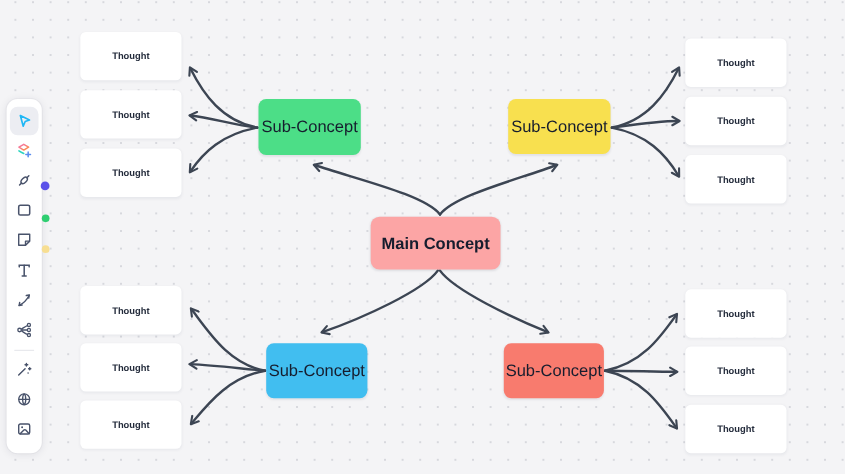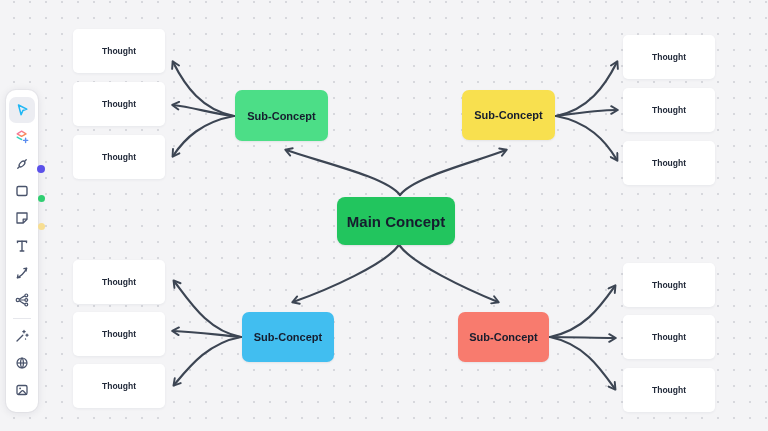--- a/index.html
+++ b/index.html
@@ -30,21 +30,21 @@
   .dot-pen{left:37px;top:165px;width:8px;height:8px;}
   .dot-shape{left:37.5px;top:194.5px;width:7px;height:7px;}
   .dot-sticky{left:37.5px;top:222.5px;width:7px;height:7px;}
   
   .node{
     position:absolute;display:flex;align-items:center;justify-content:center;
     box-sizing:border-box;color:#161D2E;z-index:2;
   }
   .node-main{left:337px;top:197px;width:118px;height:48px;border-radius:8px;
     font-size:15px;font-weight:700;box-shadow:0 1px 2px rgba(20,25,50,.10);}
-  .node-sub{border-radius:7px;font-size:11px;font-weight:700;
+  .node-sub{border-radius:7px;font-size:15px;font-weight:400;
     box-shadow:0 1px 2px rgba(20,25,50,.08);}
   .sub-tl{left:235px;top:90px;width:93px;height:51px;}
   .sub-tr{left:462px;top:90px;width:93px;height:50px;}
   .sub-bl{left:242px;top:312px;width:92px;height:50px;}
   .sub-br{left:458px;top:312px;width:91px;height:50px;}
   .thought{
     position:absolute;width:92px;height:44px;background:#FFFFFF;border-radius:5px;
     display:flex;align-items:center;justify-content:center;
     font-size:8.5px;font-weight:700;color:#222A3A;z-index:2;
     box-shadow:0 1px 3px rgba(25,30,60,.06);
@@ -198,21 +198,21 @@
     <path d="M241 337 C208 331 190 302 174 281" marker-end="url(#ah)"></path>
     <path d="M241 337 C218 335 196 332 173 331" marker-end="url(#ah)"></path>
     <path d="M241 337 C208 343 190 366 174 385" marker-end="url(#ah)"></path>
 
     <path d="M550 337 C584 330 600 307 615 286" marker-end="url(#ah)"></path>
     <path d="M550 337 C574 337 594 338 615 338" marker-end="url(#ah)"></path>
     <path d="M550 337 C584 344 600 368 615 389" marker-end="url(#ah)"></path>
   </g>
 </svg>
 
-<div class="node node-main" style="background: #22c55e;">Main Concept</div>
+<div class="node node-main" style="background: #fca5a5;">Main Concept</div>
 
 <div class="node node-sub sub-tl" style="background: rgb(76, 222, 135);">Sub-Concept</div>
 <div class="node node-sub sub-tr" style="background: rgb(248, 224, 79);">Sub-Concept</div>
 <div class="node node-sub sub-bl" style="background: rgb(65, 190, 240);">Sub-Concept</div>
 <div class="node node-sub sub-br" style="background: rgb(248, 123, 110);">Sub-Concept</div>
 
 <div class="thought t-tl0">Thought</div>
 <div class="thought t-tl1">Thought</div>
 <div class="thought t-tl2">Thought</div>
 

